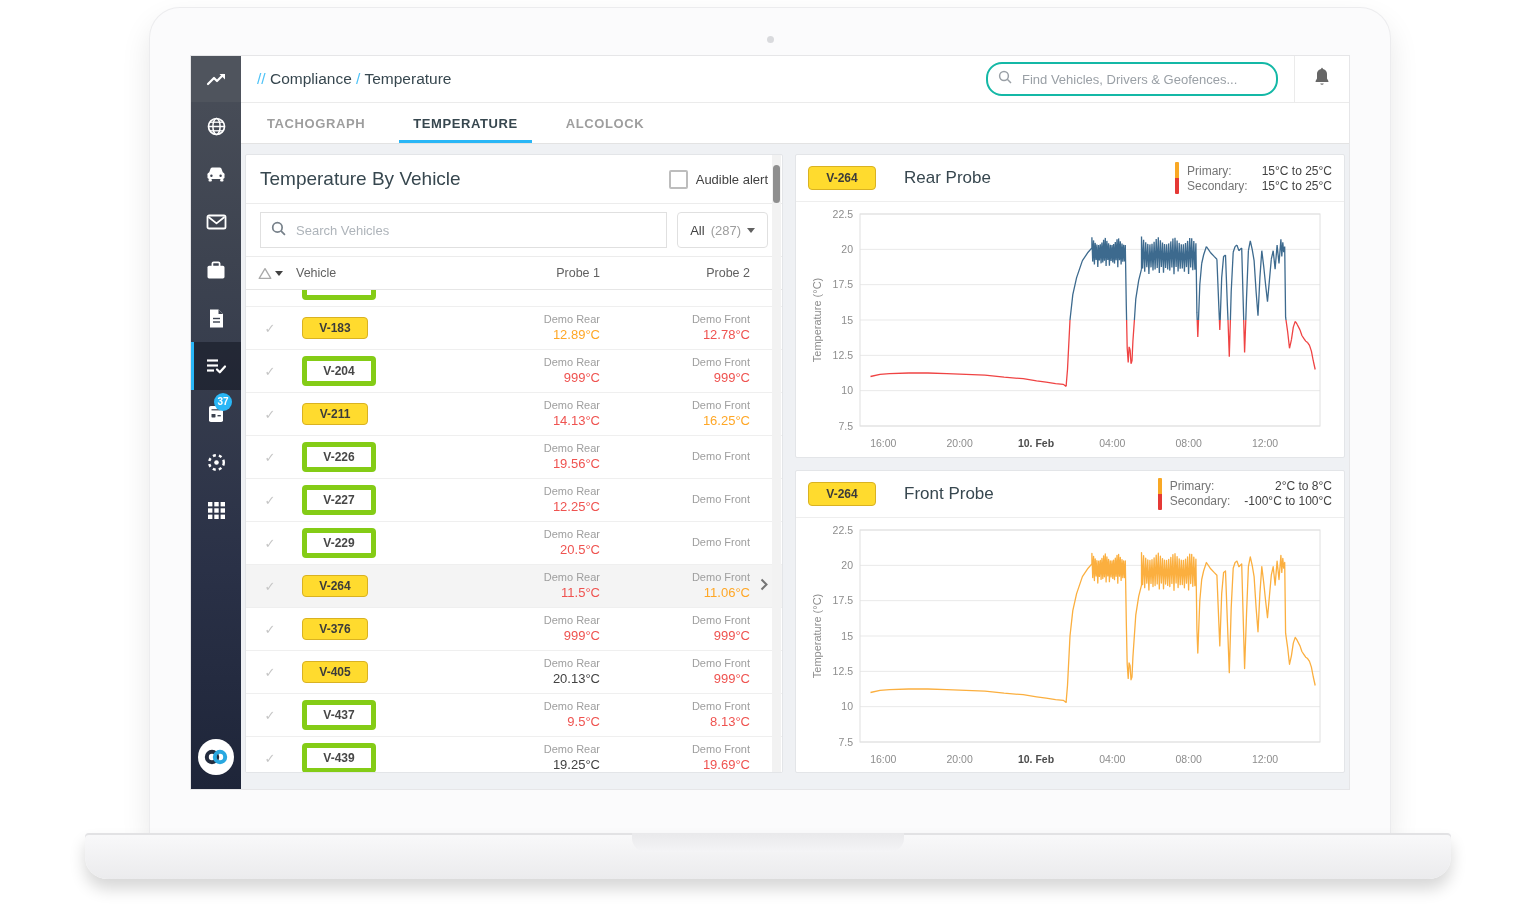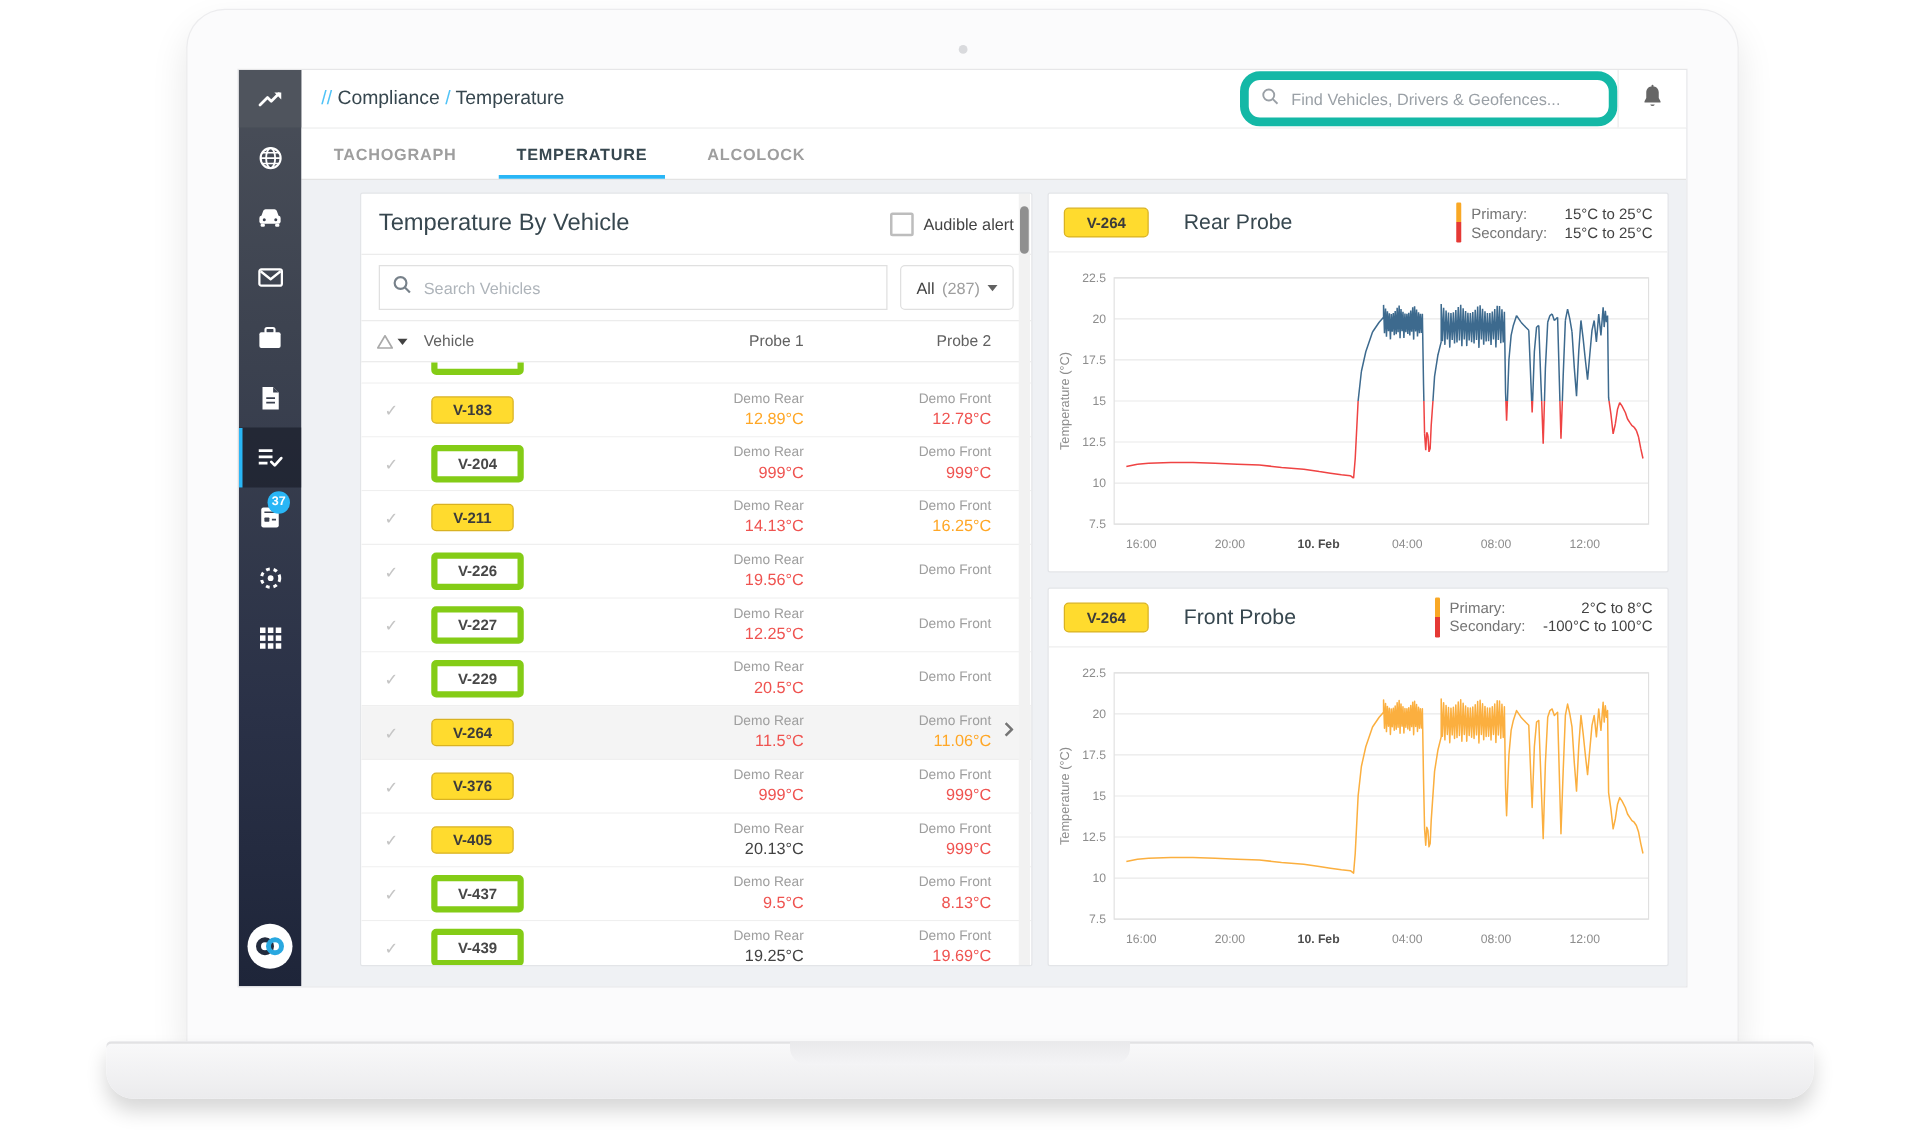--- a/index.html
+++ b/index.html
@@ -33,32 +33,32 @@
   .side-spacer{flex:1;}
   .side-logo{height:64px;display:flex;align-items:center;justify-content:center;}
   .logo-circle{width:36px;height:36px;border-radius:50%;background:#fff;display:flex;align-items:center;justify-content:center;}
 
   
   .main{flex:1;display:flex;flex-direction:column;min-width:0;background:#eff1f4;}
   .topbar{height:46px;background:#fff;border-bottom:1px solid #ebebeb;display:flex;align-items:center;flex:0 0 46px;}
   .crumb{margin-left:16px;font-size:15.5px;color:#37474f;}
   .crumb .slash{color:#4fc3f7;}
   .top-right{margin-left:auto;display:flex;align-items:center;height:100%;}
-  .top-search{display:flex;align-items:center;gap:8px;width:268px;height:30px;border:7px solid #14b8a6;
-    border-radius:16px;padding:0 10px;background:#fff;}
+  .top-search{display:flex;align-items:center;gap:8px;width:268px;height:30px;border:2px solid #14b8a6;
+    border-radius:16px;padding:0 10px;margin-right:16px;background:#fff;}
   .top-search input{border:none;outline:none;flex:1;font-size:13px;color:#555;font-family:inherit;background:transparent;}
   .top-search input::placeholder{color:#9aa0a6;}
   .bell-box{width:54px;height:100%;border-left:1px solid #ebebeb;display:flex;align-items:center;justify-content:center;cursor:pointer;}
 
   .tabbar{height:40px;background:#fff;border-bottom:1px solid #e3e3e3;display:flex;align-items:stretch;flex:0 0 40px;}
   .tab{display:flex;align-items:center;padding:0 22px;font-size:13px;letter-spacing:.6px;color:#9e9e9e;cursor:pointer;position:relative;margin-left:4px;font-weight:bold;}
   .tab.active{color:#37474f;font-weight:bold;}
   .tab.active:after{content:"";position:absolute;left:8px;right:8px;bottom:0;height:3px;background:#29b6f6;}
 
-  .content{flex:1;display:flex;gap:12px;padding:10px 14px 16px;min-height:0;margin-left:33px;}
+  .content{flex:1;display:flex;gap:12px;padding:10px 4px 16px;min-height:0;}
 
   
   .panel{background:#fff;border:1px solid #e3e5e8;border-radius:2px;box-sizing:border-box;}
   .veh-panel{width:538px;flex:0 0 538px;display:flex;flex-direction:column;overflow:hidden;position:relative;}
   .veh-head{height:48px;flex:0 0 48px;display:flex;align-items:center;padding:0 14px;border-bottom:1px solid #ececec;}
   .veh-title{font-size:19px;color:#37474f;}
   .audible{margin-left:auto;display:flex;align-items:center;gap:8px;font-size:13px;color:#424242;}
   .checkbox{width:15px;height:15px;border:2px solid #bdbdbd;border-radius:2px;background:#fff;cursor:pointer;}
   .veh-search-row{height:52px;flex:0 0 52px;display:flex;align-items:center;padding:0 14px;gap:10px;border-bottom:1px solid #ececec;}
   .veh-search{flex:1;display:flex;align-items:center;gap:8px;height:34px;border:1px solid #e0e0e0;border-radius:0;padding:0 10px;}

